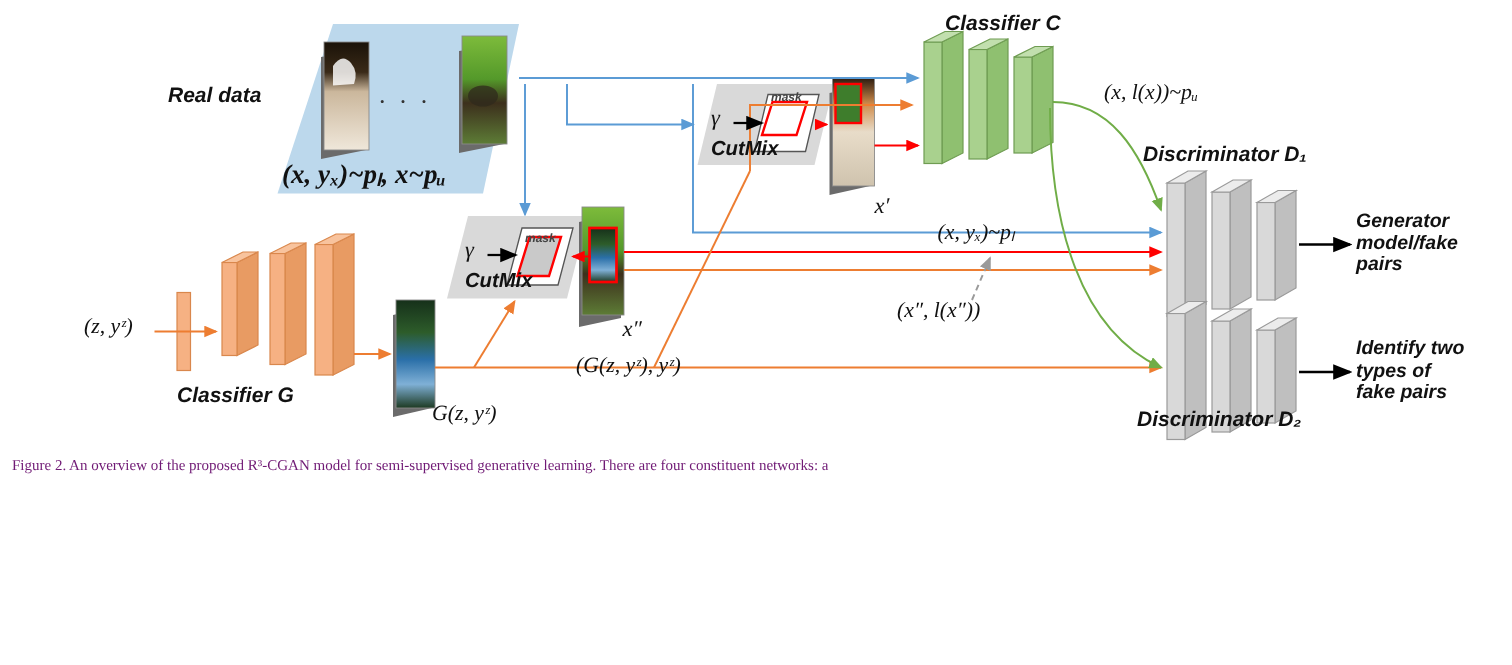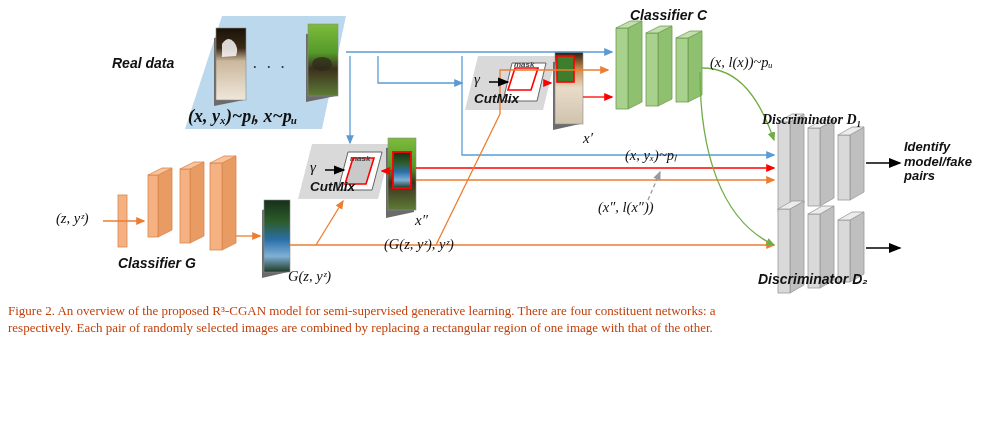--- a/index.html
+++ b/index.html
@@ -9,22 +9,22 @@
   
   #figure{position:relative;width:1008px;height:300px;}
   #figure svg{position:absolute;left:0;top:0;}
 
   .lbl{position:absolute;white-space:nowrap;line-height:1.12;}
   .it{font-family:"Liberation Sans",sans-serif;font-style:italic;font-weight:600;}
   .mt{font-family:"Liberation Serif",serif;font-style:italic;}
 
   
   #caption{position:absolute;left:8px;top:302px;width:992px;
-           font-family:"Liberation Serif",serif;font-size:13px;
-           line-height:17.4px;text-align:justify;color:#c2410c;}
+           font-family:"Liberation Serif",serif;font-size:10px;
+           line-height:17.4px;text-align:justify;color:#701a75;}
   #caption .ln{display:block;white-space:nowrap;}
 </style>
 </head>
 <body>
 
 <div id="page">
 
   <div id="figure">
 
     <svg width="1008" height="300" viewBox="0 0 1008 300">
@@ -263,36 +263,40 @@
     <div class="lbl it" style="left:474px;top:91px;font-size:13.5px;">CutMix</div>
     <div class="lbl mt" style="left:474px;top:71px;font-size:15px;">γ</div>
     <div class="lbl it" style="left:514px;top:61px;font-size:8px;color:#444;">mask</div>
 
     <div class="lbl mt" style="left:415px;top:212px;font-size:15px;">x″</div>
 
     <div class="lbl mt" style="left:583px;top:130px;font-size:15px;">x′</div>
 
     <div class="lbl it" style="left:630px;top:8px;font-size:14px;">Classifier C</div>
 
-    <div class="lbl mt" style="left:710px;top:54px;font-size:14.5px;text-align:right;">(x, l(x))~pᵤ</div>
+    <div class="lbl mt" style="left:736px;top:54px;font-size:14.5px;text-align:right;">(x, l(x))~pᵤ</div>
 
     <div class="lbl mt" style="left:625px;top:147px;font-size:14.5px;">(x, yₓ)~pₗ</div>
 
     <div class="lbl mt" style="left:598px;top:199px;font-size:14.5px;">(x″, l(x″))</div>
 
-    <div class="lbl it" style="left:762px;top:112px;font-size:14px;font-family:Liberation Serif, serif;">Discriminator D₁</div>
+    <div class="lbl it" style="left:762px;top:95px;font-size:14px;">Discriminator D₁</div>
 
     <div class="lbl it" style="left:758px;top:272px;font-size:14px;">Discriminator D₂</div>
 
     <div class="lbl it" style="left:904px;top:140px;font-size:13px;">
-      <div>Identify</div>
+      <div>Generator</div>
       <div>model/fake</div>
       <div>pairs</div>
     </div>
 
+    <div class="lbl it" style="left:904px;top:225px;font-size:13px;">
+      <div>Identify two</div>
+      <div>types of</div>
+      <div>fake pairs</div>
+    </div>
   </div>
 
   <div id="caption">
     <span class="ln">Figure 2. An overview of the proposed R³-CGAN model for semi-supervised generative learning. There are four constituent networks: a</span>
-    <span class="ln">respectively. Each pair of randomly selected images are combined by replacing a rectangular region of one image with that of the other.</span>
   </div>
 
 </div>
 
 </body></html>

